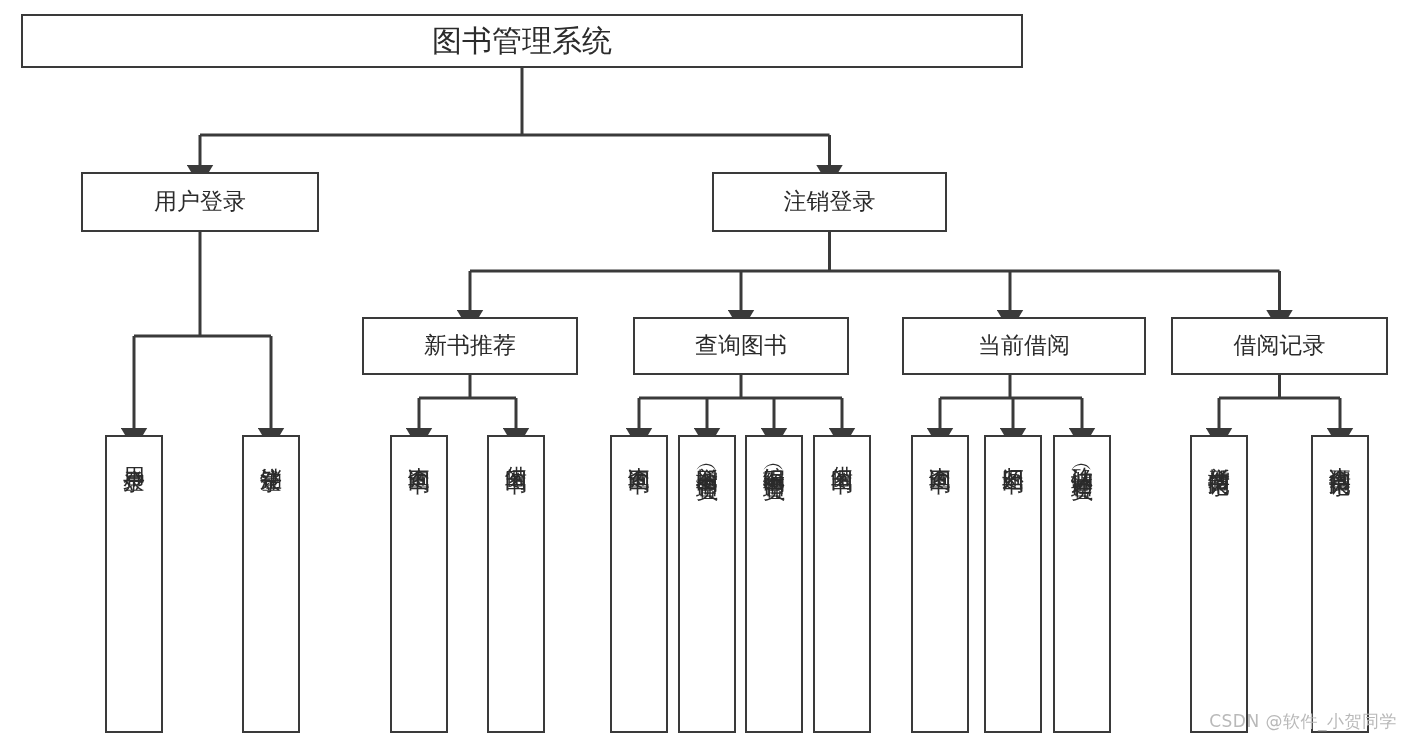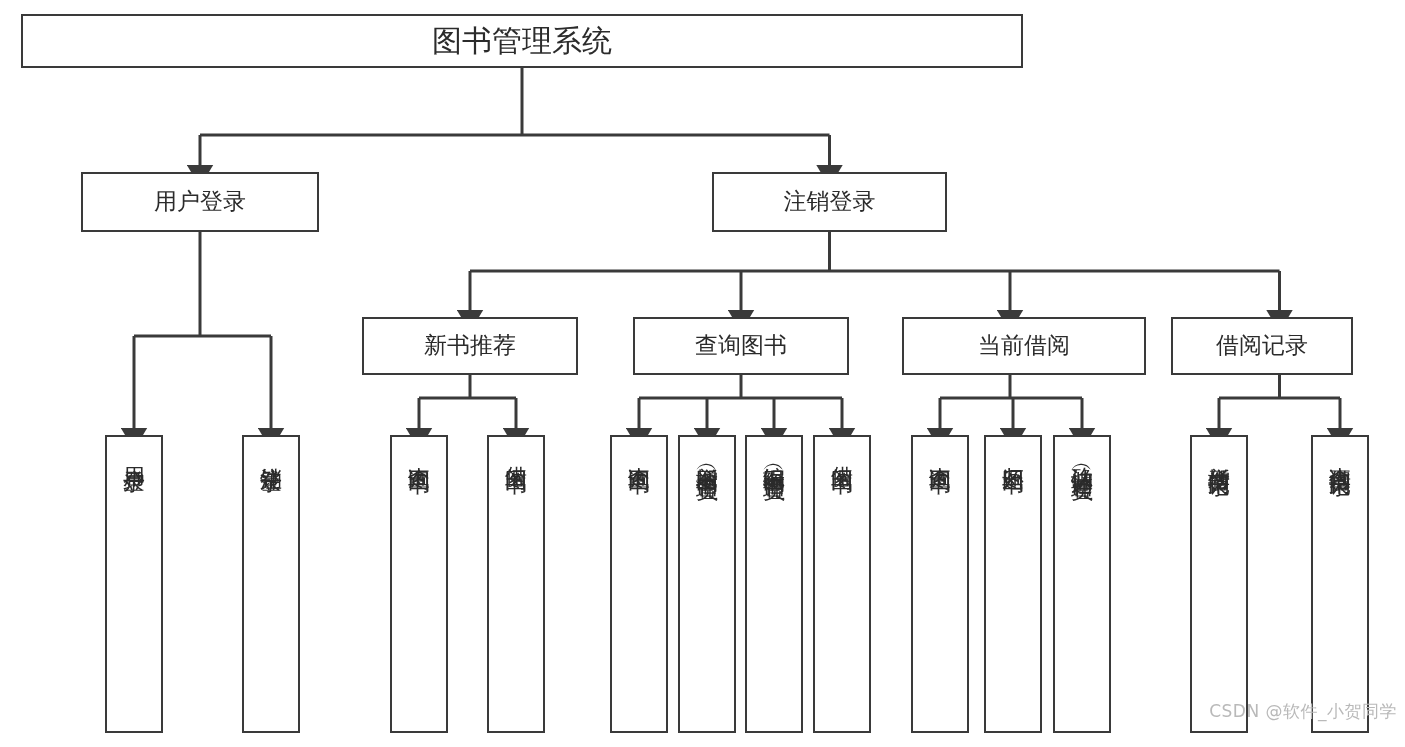--- a/index.html
+++ b/index.html
@@ -54,21 +54,21 @@
   .node.level-2 .node-label {
     writing-mode: vertical-rl;
     text-orientation: upright;
     letter-spacing: 2px;
     line-height: 1;
     white-space: nowrap;
   }
   .watermark {
     position: absolute;
     right: 8px;
-    bottom: 24px;
+    bottom: 14px;
     font-size: 17px;
     color: #b9b9b9;
     letter-spacing: 0.5px;
     white-space: nowrap;
   }
 </style>
 </head>
 <body>
 
 <div id="diagram-root">
@@ -128,21 +128,21 @@
       </div>
       <div class="node level-1" style="left: 362px; top: 317px; width: 216px; height: 58px;">
         <span class="node-label">新书推荐</span>
       </div>
       <div class="node level-1" style="left: 633px; top: 317px; width: 216px; height: 58px;">
         <span class="node-label">查询图书</span>
       </div>
       <div class="node level-1" style="left: 902px; top: 317px; width: 244px; height: 58px;">
         <span class="node-label">当前借阅</span>
       </div>
-      <div class="node level-1" style="left: 1171px; top: 317px; width: 182px; height: 58px;">
+      <div class="node level-1" style="left: 1171px; top: 317px; width: 217px; height: 58px;">
         <span class="node-label">借阅记录</span>
       </div>
       <div class="node level-2" style="left: 105px; top: 435px; width: 58px; height: 298px;">
         <span class="node-label">用户登录</span>
       </div>
       <div class="node level-2" style="left: 242px; top: 435px; width: 58px; height: 298px;">
         <span class="node-label">注销登录</span>
       </div>
       <div class="node level-2" style="left: 390px; top: 435px; width: 58px; height: 298px;">
         <span class="node-label">查询图书</span>

